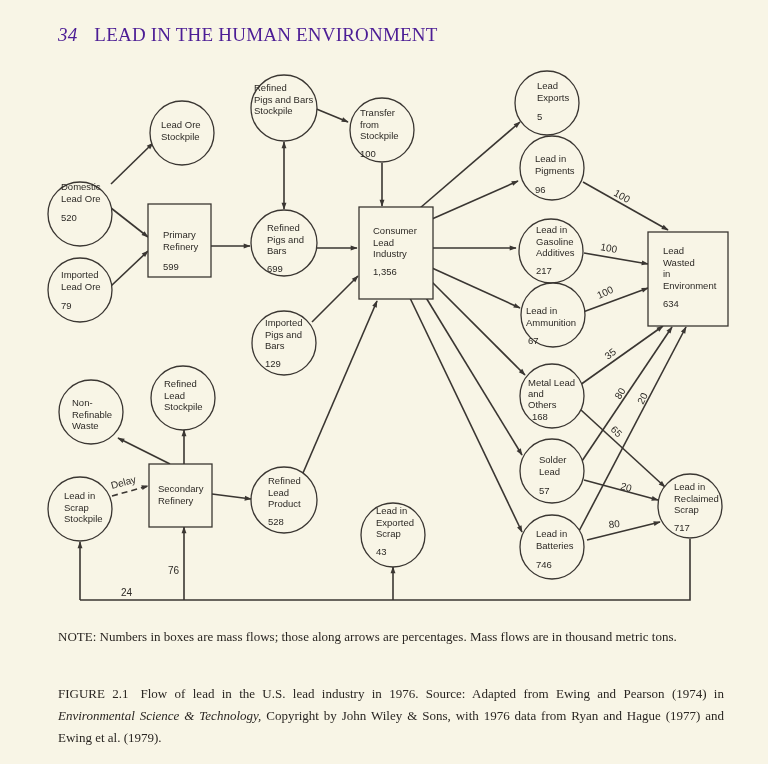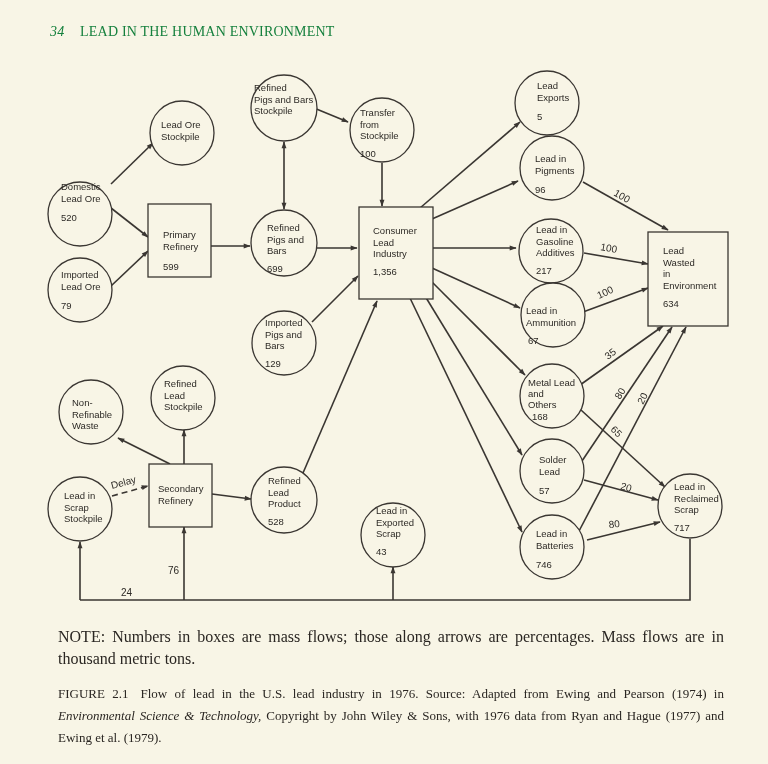--- a/index.html
+++ b/index.html
@@ -4,31 +4,31 @@
 <style>
   html, body { margin: 0; padding: 0; }
   body {
     width: 768px; height: 764px; overflow: hidden;
     background: #f8f5e6;
     position: relative;
     font-family: "Liberation Serif", serif;
     color: #2a2622;
   }
   .page-header {
-    position: absolute; left: 50px; top: 24px;
-    font-size: 14px; letter-spacing: 0.2px; color: #15803d;
+    position: absolute; left: 58px; top: 24px;
+    font-size: 19px; letter-spacing: 0.2px; color: #4c1d95;
     font-family: "Liberation Serif", serif;
   }
   .page-header .page-num { font-style: italic; margin-right: 12px; }
   svg.diagram { position: absolute; left: 0; top: 0; }
   .nlabel { font-family: "Liberation Sans", sans-serif; font-size: 9.5px; fill: #2d2a26; }
   .elabel { font-family: "Liberation Sans", sans-serif; font-size: 10px; fill: #2d2a26; }
   .note {
     position: absolute; left: 58px; top: 626px; width: 666px;
-    font-size: 16px; line-height: 22px; text-align: justify;
+    font-size: 13px; line-height: 22px; text-align: justify;
   }
   .caption {
     position: absolute; left: 58px; top: 683px; width: 666px;
     font-size: 13px; line-height: 22px; text-align: justify;
   }
   .caption .fig-num { margin-right: 12px; }
   .caption i { font-style: italic; }
 </style>
 </head>
 <body>

